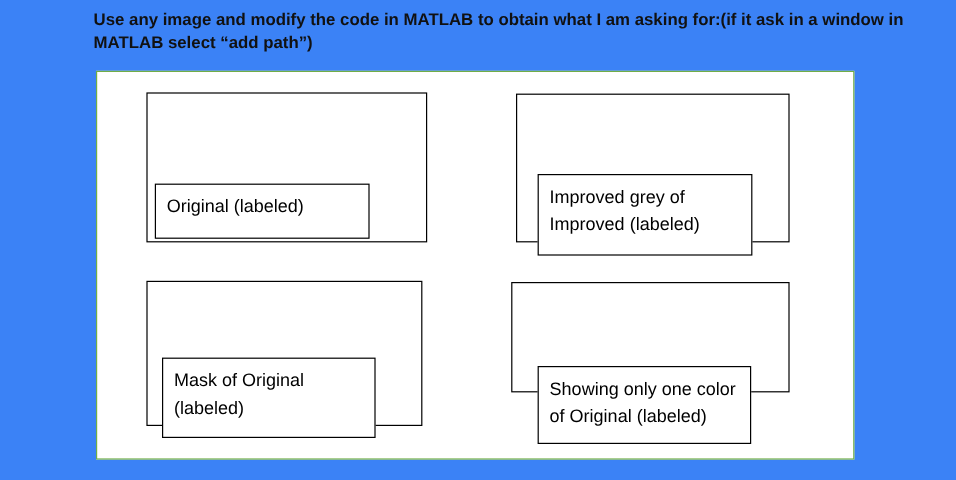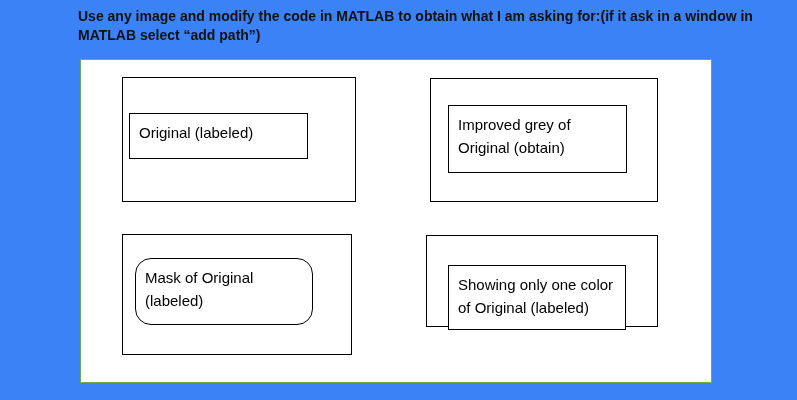--- a/index.html
+++ b/index.html
@@ -39,46 +39,47 @@
   }
   .label-box {
     position: absolute;
     border: 1.5px solid var(--box-border-color, #000000);
     box-sizing: border-box;
     background: #ffffff;
     font-size: 15px;
     line-height: 23px;
     color: #000000;
     padding: 7px 7px 0 9px;
+    margin-top: 40px;
   }
   
   .p1 { left: 122px; top: 77px;  width: 234px; height: 125px; }
   .p1 .label-box { left: 6px;  top: 35px; width: 179px; height: 46px; }
   .p2 { left: 430px; top: 78px;  width: 228px; height: 124px; }
   .p2 .label-box { left: 17px; top: 26px; width: 179px; height: 68px; }
   .p3 { left: 122px; top: 234px; width: 230px; height: 121px; }
-  .p3 .label-box { left: 12px; top: 23px; width: 178px; height: 67px; border-radius: 16px; }
+  .p3 .label-box { left: 12px; top: 23px; width: 178px; height: 67px; }
   .p4 { left: 426px; top: 235px; width: 232px; height: 92px; }
   .p4 .label-box { left: 21px; top: 29px; width: 178px; height: 65px; }
 </style>
 </head>
 <body>
 
 <div class="page">
 
   <div class="instruction">Use any image and modify the code in MATLAB to obtain what I am asking for:(if it ask in a window in MATLAB select “add path”)</div>
 
   <div class="frame"></div>
 
   <div class="panel p1">
     <div class="label-box">Original (labeled)</div>
   </div>
 
   <div class="panel p2">
-    <div class="label-box">Improved grey of Original (obtain)</div>
+    <div class="label-box">Improved grey of Improved (labeled)</div>
   </div>
 
   <div class="panel p3">
     <div class="label-box">Mask of Original (labeled)</div>
   </div>
 
   <div class="panel p4">
     <div class="label-box">Showing only one color of Original (labeled)</div>
   </div>
 

